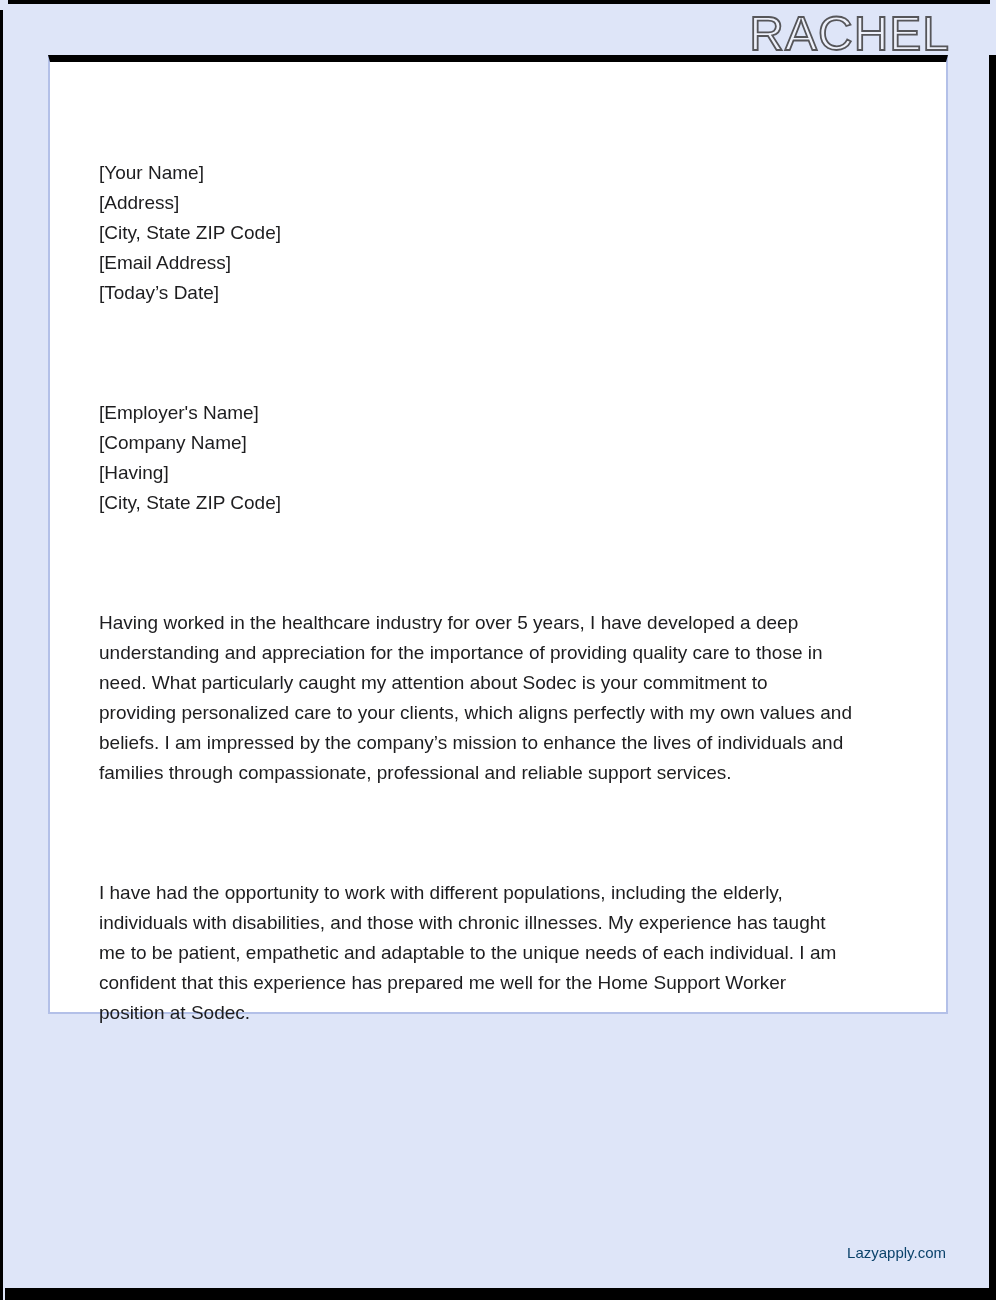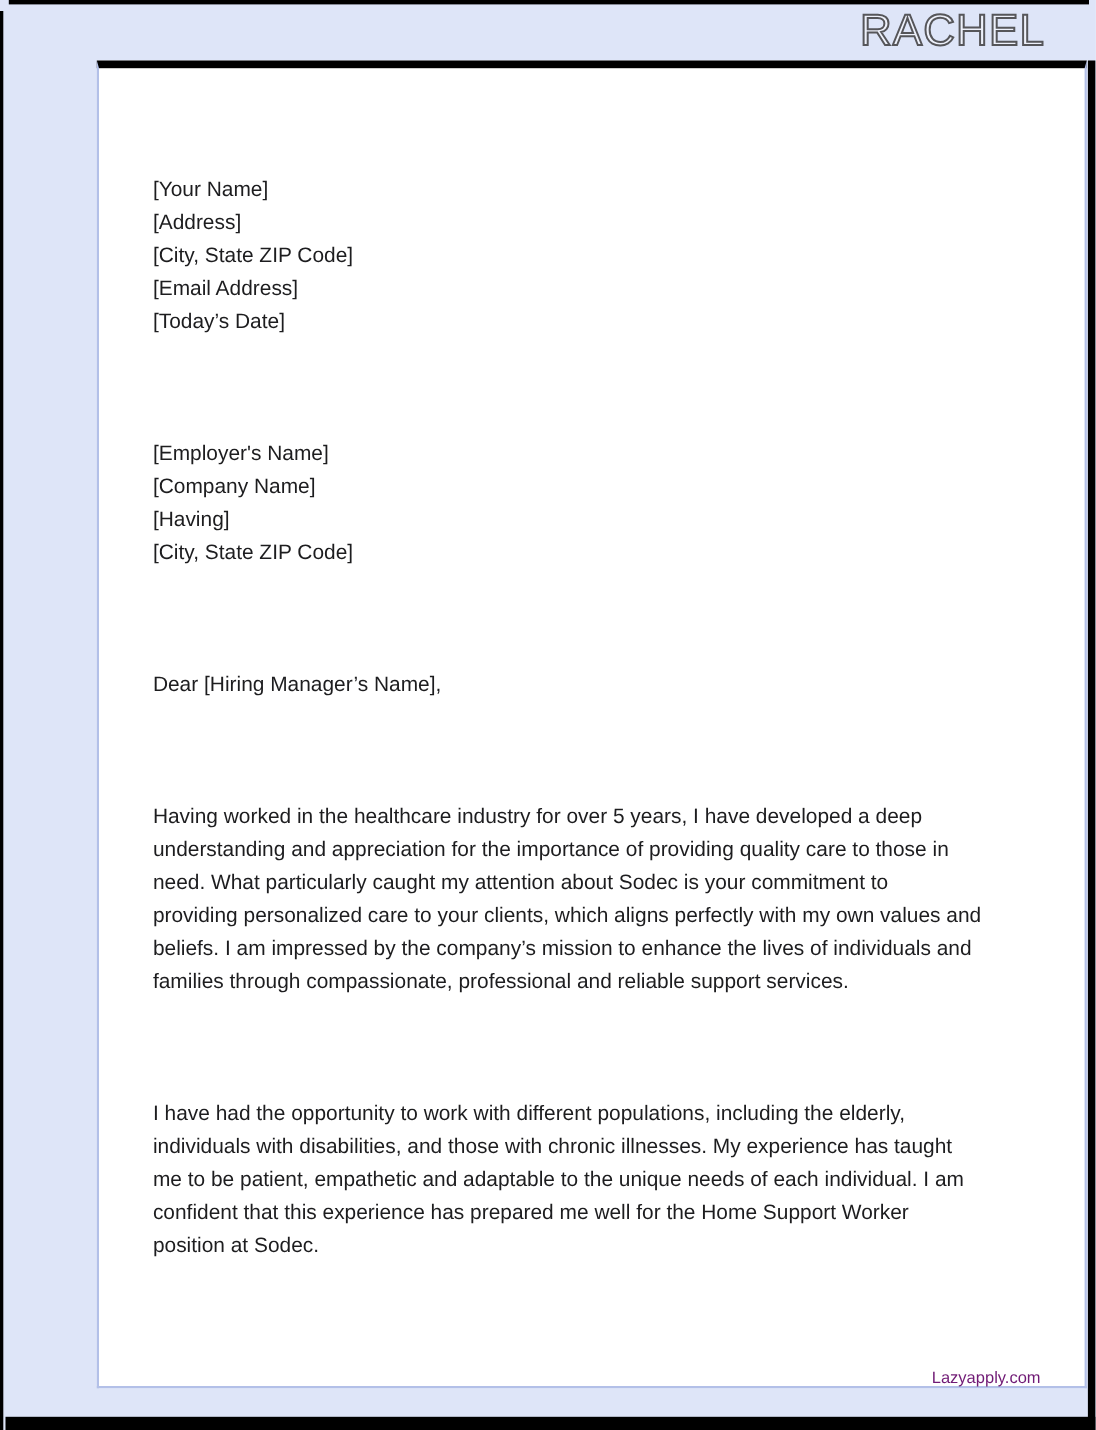--- a/index.html
+++ b/index.html
@@ -16,56 +16,55 @@
   }
   
   .frame-top    { position: absolute; top: 0; left: 8px;  width: 982px; height: 4px;  background: #000; }
   .frame-left   { position: absolute; top: 10px; left: 0; width: 3px;  bottom: 0;     background: #000; }
   .frame-right  { position: absolute; top: 55px; right: 0; width: 7px; bottom: 0;     background: #000; }
   .frame-bottom { position: absolute; bottom: 0; left: 5px; right: 0;  height: 12px;  background: #000; }
 
   .brand {
     position: absolute;
     top: 6px; right: 46px;
-    font-size: 40px;
+    font-size: 48px;
     letter-spacing: 1px;
     font-weight: 400;
     color: #eef1fb;
     -webkit-text-stroke: 1.8px #56565a;
     text-stroke: 1.8px #56565a;
     margin-left: 40px;
   }
 
   .page {
     position: absolute;
     left: 48px; top: 55px;
-    width: 900px; height: 1207px;
+    width: 900px; height: 959px;
     background: #ffffff;
     border-top: 7px solid #000000;
     border-left: 2px solid #b3c0e8;
     border-right: 2px solid #b3c0e8;
     border-bottom: 2px solid #b3c0e8;
     overflow: visible;
-    margin-left: 40px;
   }
   .content {
     padding: 36px 40px 0 49px;
     font-size: 19px;
     line-height: 30px;
     color: #1d1d1f;
     white-space: pre;
   }
   .block { margin-bottom: 30px; white-space: pre; }
   .block:last-child { margin-bottom: 0; }
 
   .watermark {
     position: absolute;
     top: 1244px; right: 50px;
     font-size: 15px;
-    color: #701a75;
+    color: #0c4a6e;
     mix-blend-mode: multiply;
     z-index: 5;
   }
 </style>
 </head>
 <body>
 
 <div class="canvas">
 
   <div class="frame-top"></div>
@@ -79,21 +78,20 @@
     <div class="content">
       <div class="block">[Your Name]
 [Address]
 [City, State ZIP Code]
 [Email Address]
 [Today’s Date]</div>
       <div class="block">[Employer's Name]
 [Company Name]
 [Having]
 [City, State ZIP Code]</div>
-      <div class="block">Dear [Hiring Manager’s Name],</div>
       <div class="block">Having worked in the healthcare industry for over 5 years, I have developed a deep
 understanding and appreciation for the importance of providing quality care to those in
 need. What particularly caught my attention about Sodec is your commitment to
 providing personalized care to your clients, which aligns perfectly with my own values and
 beliefs. I am impressed by the company’s mission to enhance the lives of individuals and
 families through compassionate, professional and reliable support services.</div>
       <div class="block">I have had the opportunity to work with different populations, including the elderly,
 individuals with disabilities, and those with chronic illnesses. My experience has taught
 me to be patient, empathetic and adaptable to the unique needs of each individual. I am
 confident that this experience has prepared me well for the Home Support Worker

